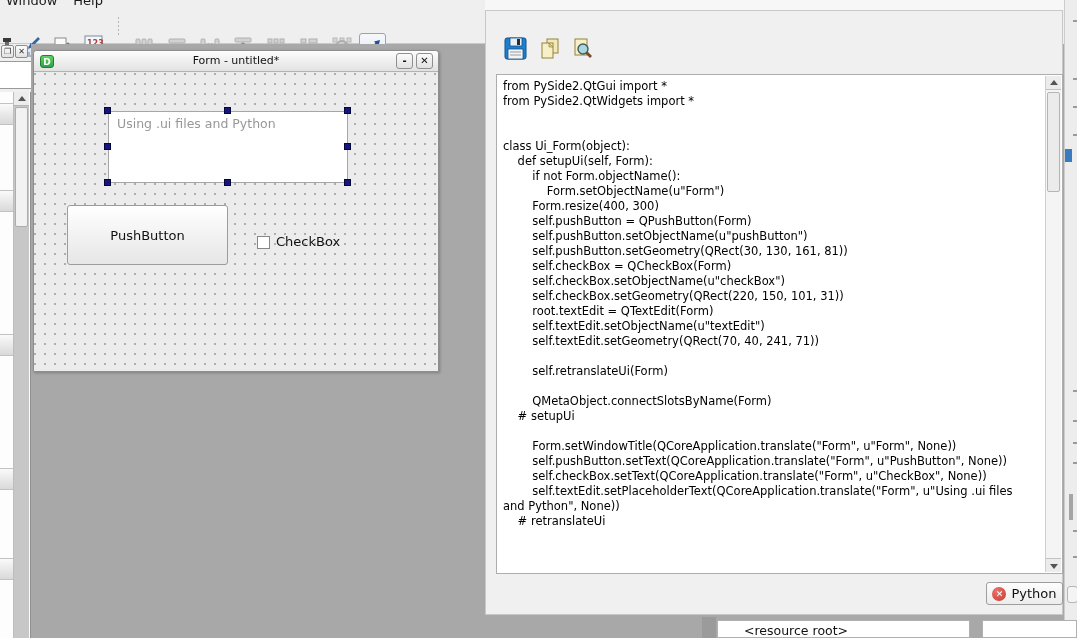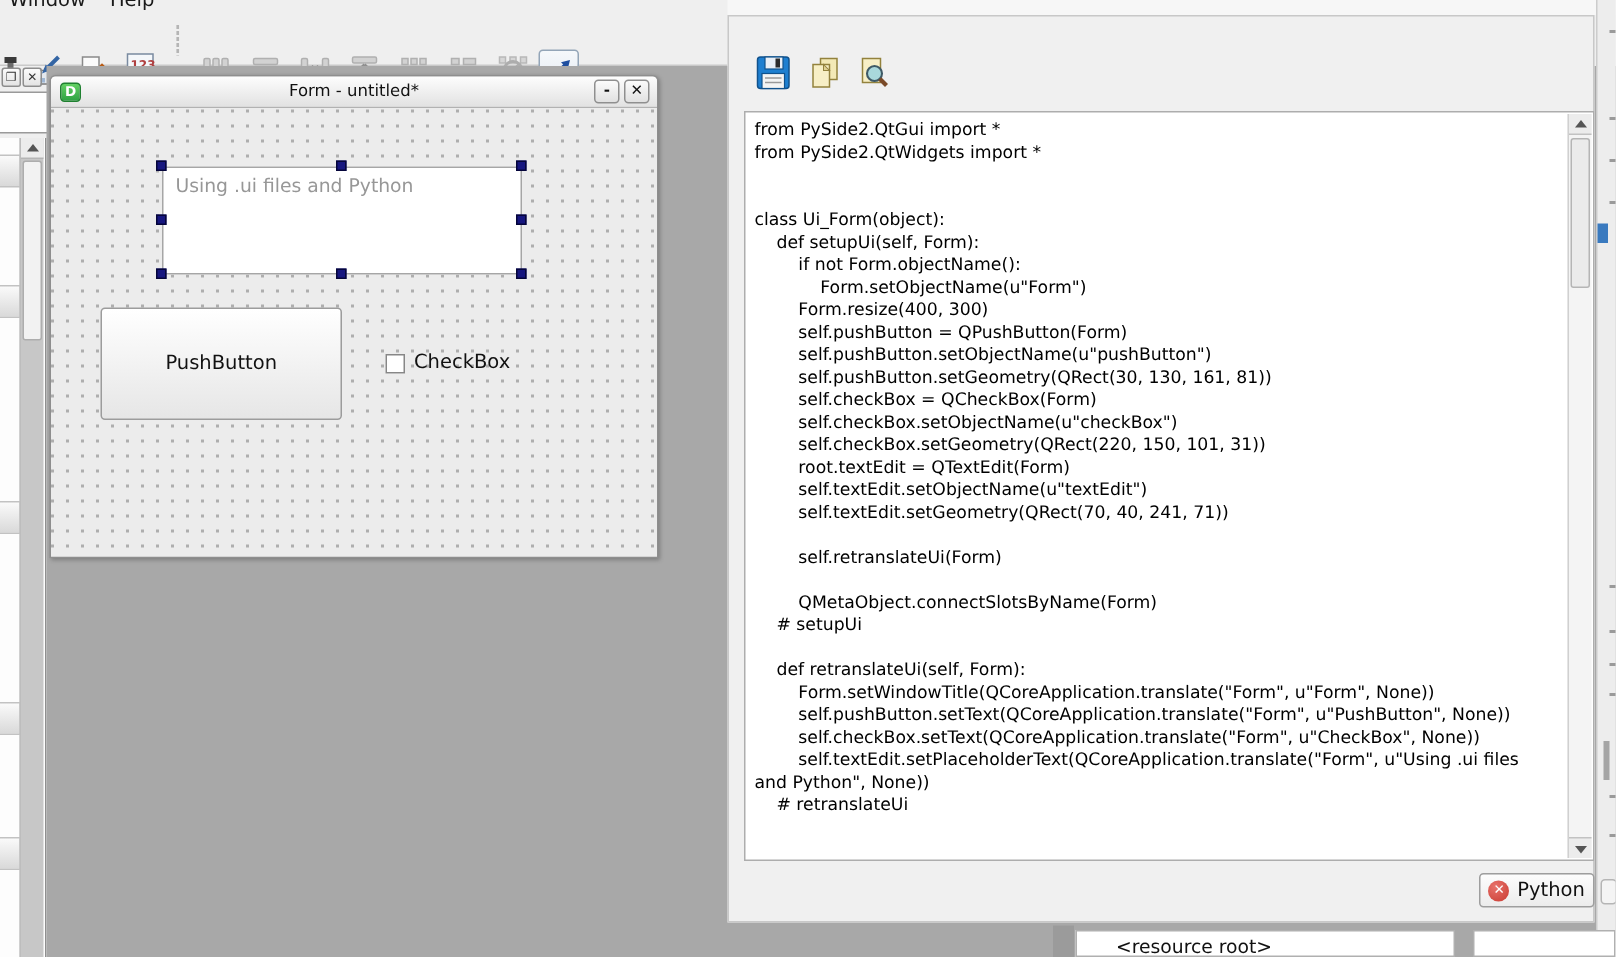--- a/index.html
+++ b/index.html
@@ -38,21 +38,21 @@
   #dicon { position:absolute; left:6px; top:4px; width:14px; height:13px; border-radius:3px; background:linear-gradient(#62d062,#2fa344); border:1px solid #1f8030;
            color:#fff; font-size:9px; font-weight:bold; text-align:center; line-height:12px; }
   #formtitle { position:absolute; left:0; right:0; top:3px; text-align:center; font-size:11px; color:#111; }
   .winbtn { position:absolute; top:2px; width:17px; height:16px; border:1px solid #8f8f8f; border-radius:3px; background:linear-gradient(#fbfbfb,#e1e1e1);
             text-align:center; font-size:10px; font-weight:bold; line-height:14px; color:#111; }
   #formbody { position:absolute; left:0; top:21px; right:0; bottom:0; background-color:#ececec;
               background-image:radial-gradient(#aeaeae 1px, transparent 1px); background-size:10px 10px; background-position:6px 7px; }
   #textedit { position:absolute; left:74px; top:39px; width:240px; height:72px; background:#fff; border:1px solid #a6a6a6; padding:4px 8px; }
   #textedit .ph { font-size:12.5px; color:#979797; }
   .handle { position:absolute; width:7px; height:7px; background:#16167f; border:1px solid #05053a; }
-  #pushbutton { position:absolute; left:33px; top:133px; width:161px; height:75px; background:linear-gradient(#ffffff,#e6e6e6); border:1px solid #9c9c9c; border-radius:3px;
+  #pushbutton { position:absolute; left:33px; top:133px; width:161px; height:60px; background:linear-gradient(#ffffff,#e6e6e6); border:1px solid #9c9c9c; border-radius:3px;
                 display:flex; align-items:center; justify-content:center; font-size:13px; color:#111; }
   #checkbox-ind { position:absolute; left:223px; top:164px; width:13px; height:13px; background:#fff; border:1px solid #878787; }
   #checkbox-label { position:absolute; left:242px; top:162px; font-size:13px; color:#111; }
 
   
   #topstrip { left:485px; top:0; width:592px; height:10px; background:#f7f7f7; }
   #dialog { left:485px; top:10px; width:578px; height:605px; background:#f0f0f0; border:1px solid #c8c8c8; }
   .dlg-icon { position:absolute; top:26px; width:24px; height:24px; }
   #codeview { position:absolute; left:10px; top:63px; width:567px; height:500px; background:#fff; border:1px solid #adadad; }
   #codelines { position:absolute; left:1px; top:1px; right:18px; bottom:1px; overflow:hidden; padding:3px 0 0 5px;
@@ -307,21 +307,20 @@
         <div class="code-line">        self.checkBox.setGeometry(QRect(220, 150, 101, 31))</div>
         <div class="code-line">        root.textEdit = QTextEdit(Form)</div>
         <div class="code-line">        self.textEdit.setObjectName(u"textEdit")</div>
         <div class="code-line">        self.textEdit.setGeometry(QRect(70, 40, 241, 71))</div>
         <div class="code-line"> </div>
         <div class="code-line">        self.retranslateUi(Form)</div>
         <div class="code-line"> </div>
         <div class="code-line">        QMetaObject.connectSlotsByName(Form)</div>
         <div class="code-line">    # setupUi</div>
         <div class="code-line"> </div>
-        <div class="code-line">    def retranslateUi(self, Form):</div>
         <div class="code-line">        Form.setWindowTitle(QCoreApplication.translate("Form", u"Form", None))</div>
         <div class="code-line">        self.pushButton.setText(QCoreApplication.translate("Form", u"PushButton", None))</div>
         <div class="code-line">        self.checkBox.setText(QCoreApplication.translate("Form", u"CheckBox", None))</div>
         <div class="code-line">        self.textEdit.setPlaceholderText(QCoreApplication.translate("Form", u"Using .ui files</div>
         <div class="code-line">and Python", None))</div>
         <div class="code-line">    # retranslateUi</div>
       </div>
     <div id="cscroll">
       <div class="sarrow up">
           <div class="tri-up"></div>

